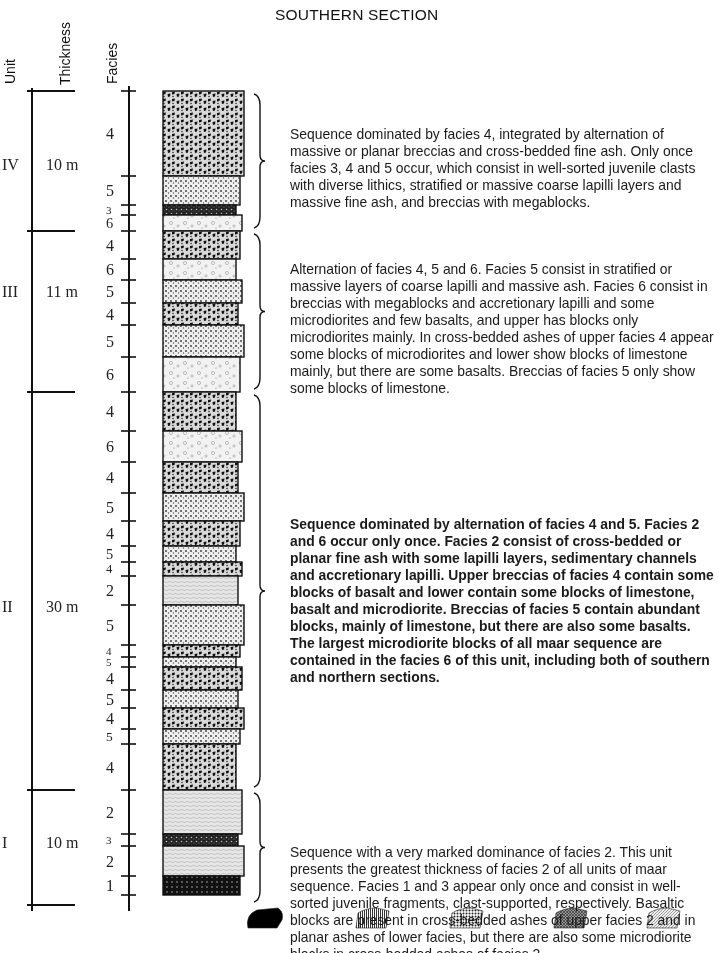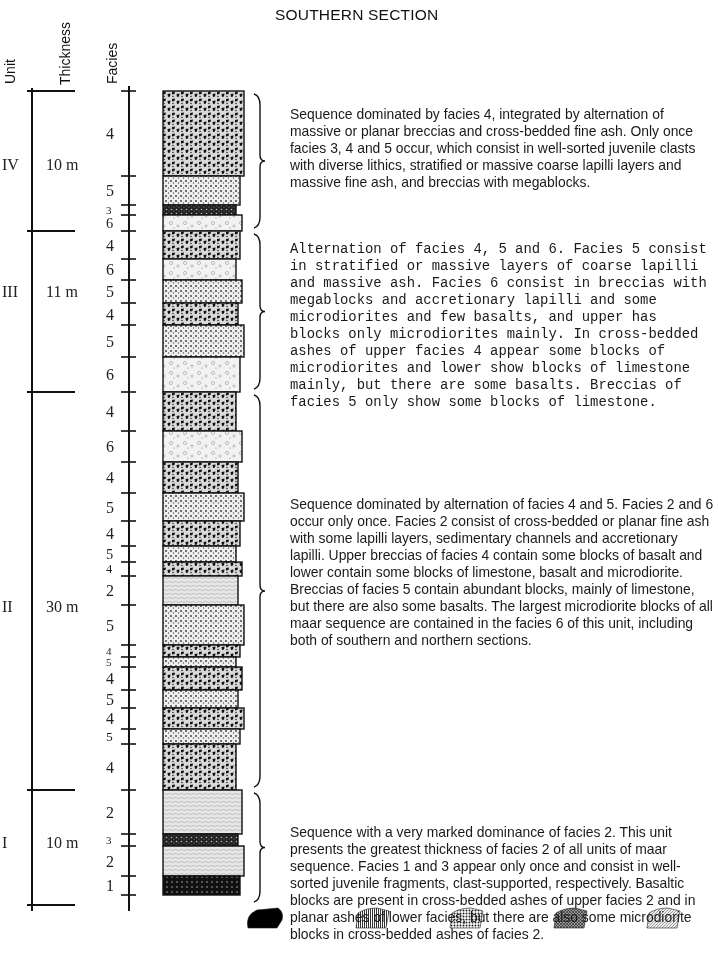--- a/index.html
+++ b/index.html
@@ -2,24 +2,24 @@
 <html><head>
 <meta charset="utf-8">
 <style>
   html,body{margin:0;padding:0;background:#fff;}
   body{width:719px;height:953px;position:relative;overflow:hidden;font-family:"Liberation Sans",sans-serif;color:#111;}
   #title{position:absolute;left:275px;top:6px;font-size:15.5px;letter-spacing:0.2px;text-align:right;}
   .rot{position:absolute;transform:rotate(-90deg);transform-origin:left top;font-size:14px;white-space:nowrap;}
   #hdr-unit{left:2px;top:84px;}
   #hdr-thick{left:57px;top:85px;}
   #hdr-facies{left:104px;top:84px;}
-  .desc{position:absolute;left:290px;width:425px;font-size:13.9px;line-height:17px;color:#1a1a1a;}
+  .desc{position:absolute;left:290px;width:425px;font-size:13.9px;line-height:17px;color:#1a1a1a;margin-top:20px;}
   #desc-iv{top:106px;}
-  #desc-iii{top:241px;font-family:Liberation Mono, monospace;}
-  #desc-ii{top:496px;}
+  #desc-iii{top:241px;}
+  #desc-ii{top:496px;font-weight:bold;}
   #desc-i{top:824px;}
   svg{position:absolute;left:0;top:0;}
   .unitlbl,.thklbl,.faclbl{font-family:"Liberation Serif",serif;fill:#222;}
   .leg-lbl{position:absolute;top:935px;font-size:10px;white-space:nowrap;margin-top:32px;}
 </style>
 </head>
 <body>
 
 <div id="title">SOUTHERN SECTION</div>
 <div id="hdr-unit" class="rot">Unit</div>

